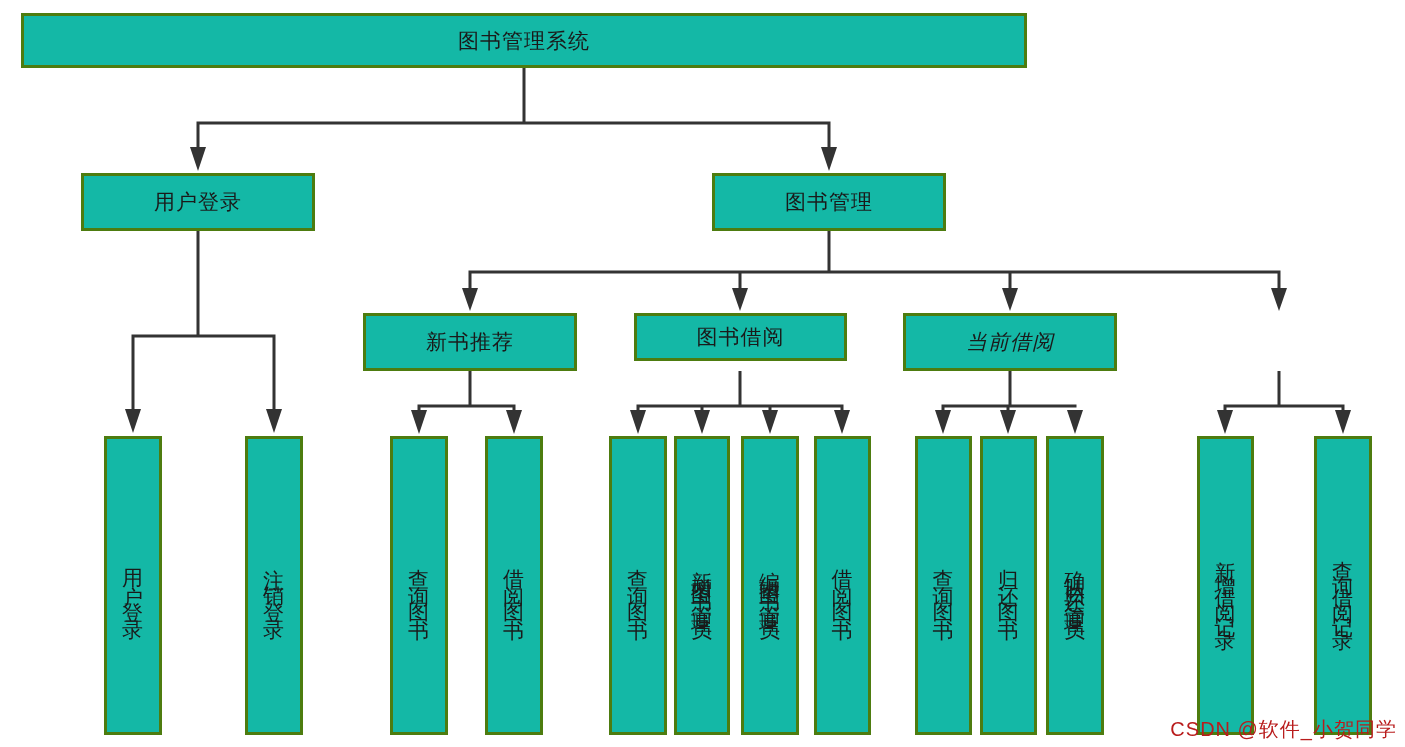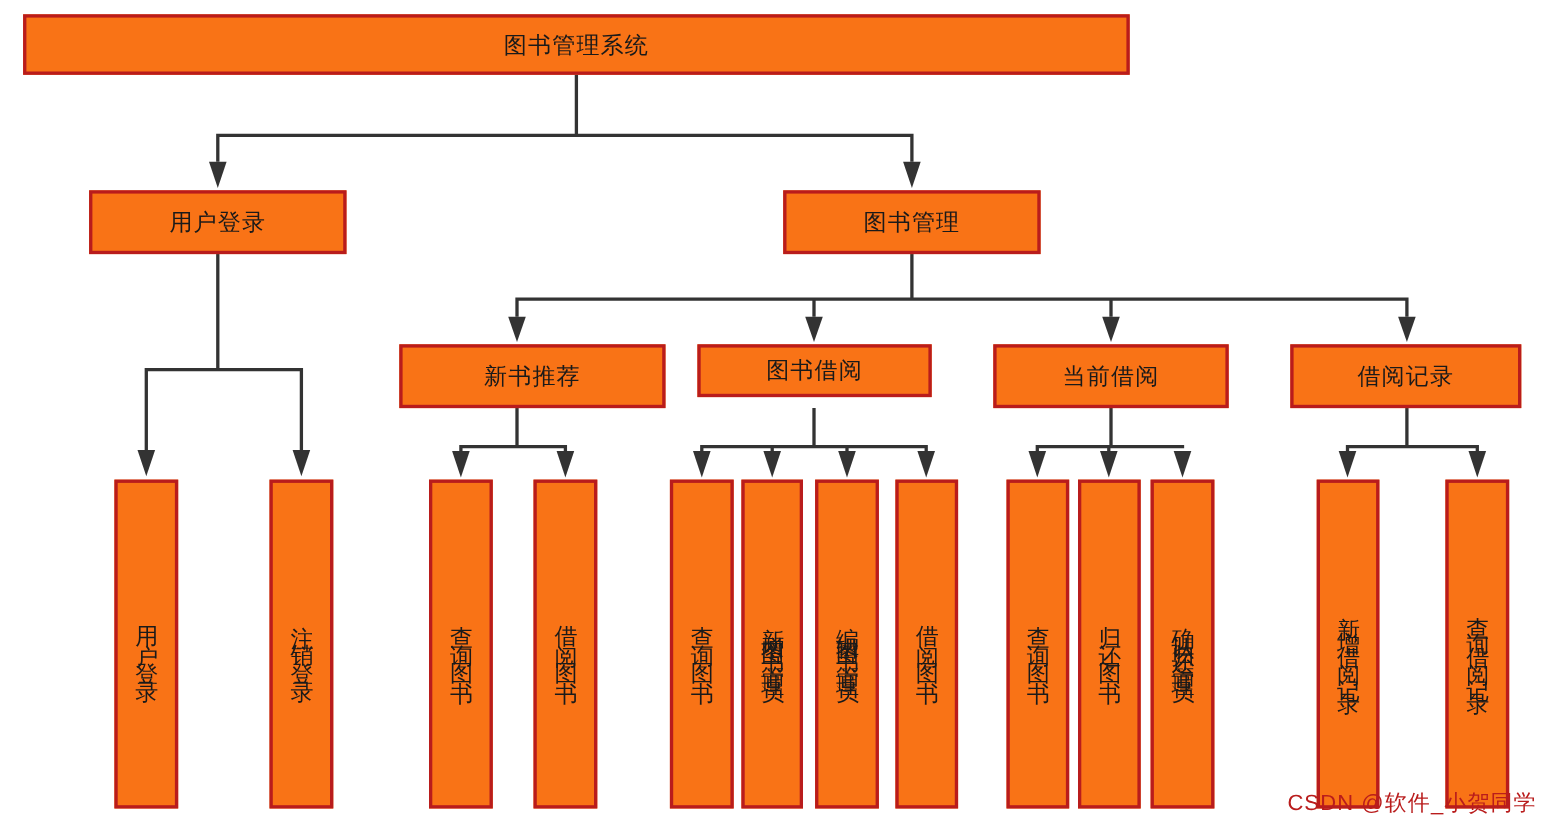--- a/index.html
+++ b/index.html
@@ -3,21 +3,21 @@
 <meta charset="utf-8">
 <style>
   html,body{margin:0;padding:0;background:#ffffff;}
   .canvas{
     position:relative;width:1405px;height:747px;background:#ffffff;overflow:hidden;
     font-family:"Liberation Sans", sans-serif;
   }
   .connectors{position:absolute;left:0;top:0;z-index:1;}
   .node{
     position:absolute;z-index:2;box-sizing:border-box;
-    background:#f97316;border:3px solid #b91c1c;
+    background:#14b8a6;border:3px solid #4d7c0f;
     display:flex;align-items:center;justify-content:center;
     color:#1a1a1a;
   }
   .hbox{font-size:21px;letter-spacing:1px;}
   .vbox .vtext{
     writing-mode:vertical-rl;text-orientation:mixed;
     font-size:21px;letter-spacing:17px;line-height:1;
     color:#1a1a1a;
   }
   .vbox .vtext.med{letter-spacing:14px;}
@@ -94,31 +94,28 @@
     <span>图书管理系统</span>
   </div>
 
   <div class="node hbox" style="left:81px;top:173px;width:234px;height:58px;">
     <span>用户登录</span>
   </div>
   <div class="node hbox" style="left:712px;top:173px;width:234px;height:58px;">
     <span>图书管理</span>
   </div>
 
-  <div class="node hbox" style="left:363px;top:313px;width:242px;height:58px;">
+  <div class="node hbox" style="left:363px;top:313px;width:214px;height:58px;">
     <span>新书推荐</span>
   </div>
   <div class="node hbox" style="left:634px;top:313px;width:213px;height:48px;">
     <span>图书借阅</span>
   </div>
-  <div class="node hbox" style="left:903px;top:313px;width:214px;height:58px;">
+  <div class="node hbox" style="left:903px;top:313px;width:214px;height:58px;font-style:italic;">
     <span>当前借阅</span>
-  </div>
-  <div class="node hbox" style="left:1173px;top:313px;width:210px;height:58px;">
-    <span>借阅记录</span>
   </div>
 
   <div class="node vbox" style="left:104px;top:436px;width:58px;height:299px;">
     <span class="vtext">用户登录</span>
   </div>
   <div class="node vbox" style="left:245px;top:436px;width:58px;height:299px;">
     <span class="vtext">注销登录</span>
   </div>
 
   <div class="node vbox" style="left:390px;top:436px;width:58px;height:299px;">

